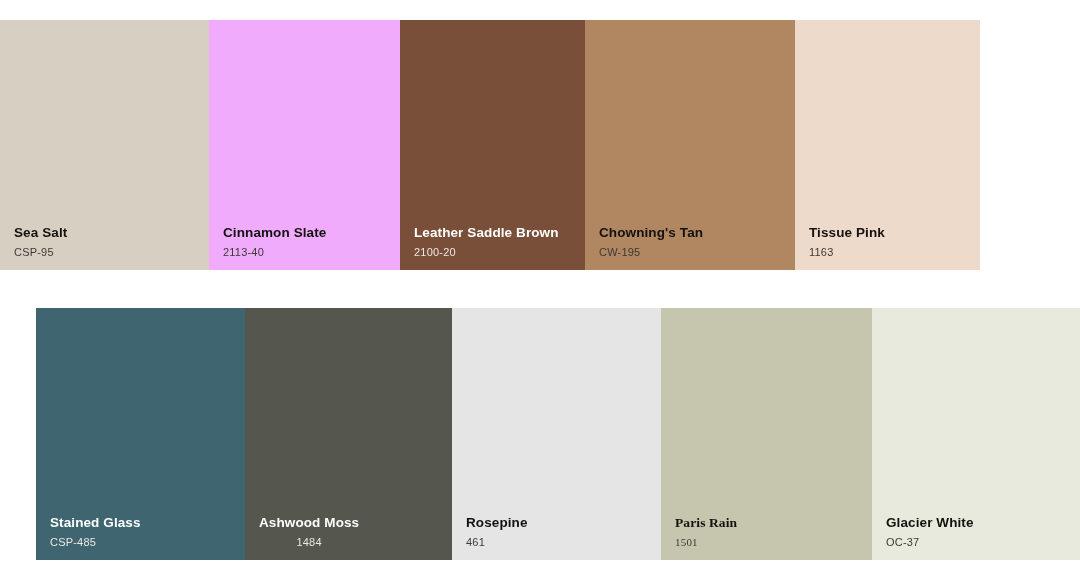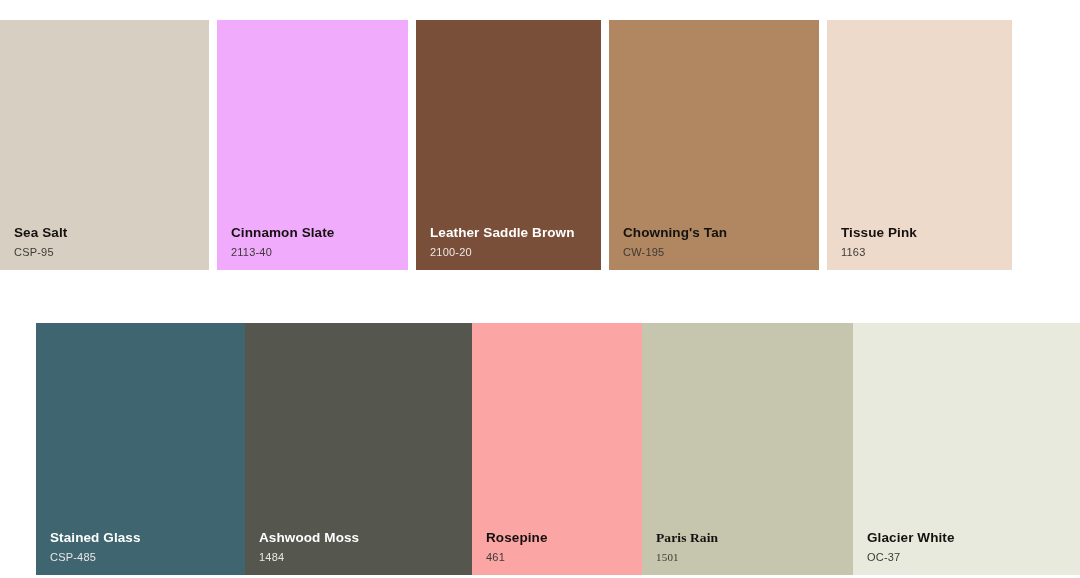--- a/index.html
+++ b/index.html
@@ -22,26 +22,25 @@
     display: flex;
     flex-direction: row;
     align-items: stretch;
   }
 
   #row-top {
     left: 0px;
     top: 20px;
     width: 1045px;
     height: 250px;
-    gap: 8px;
   }
 
   #row-bottom {
     left: 36px;
-    top: 323px;
+    top: 308px;
     width: 1044px;
     height: 252px;
   }
 
   .swatch {
     position: relative;
     height: 100%;
     box-sizing: border-box;
     flex: 0 0 auto;
   }
@@ -111,27 +110,27 @@
       </div>
     </div>
   </div>
 <div class="palette-row" id="row-bottom">
     <div class="swatch text-light" style="width: 209px; background: rgb(62, 101, 112);">
       <div class="swatch-caption">
         <span class="swatch-name">Stained Glass</span>
         <span class="swatch-code">CSP-485</span>
       </div>
     </div>
-    <div class="swatch text-light" style="width: 227px; background: rgb(85, 86, 78);">
+    <div class="swatch text-light" style="width: 207px; background: rgb(85, 86, 78); text-align: center;">
       <div class="swatch-caption">
         <span class="swatch-name">Ashwood Moss</span>
         <span class="swatch-code">1484</span>
       </div>
     </div>
-    <div class="swatch text-dark" style="width: 170px; background: #fca5a5;">
+    <div class="swatch text-dark" style="width: 209px; background: #e5e5e5;">
       <div class="swatch-caption">
         <span class="swatch-name">Rosepine</span>
         <span class="swatch-code">461</span>
       </div>
     </div>
     <div class="swatch text-dark" style="width: 211px; background: rgb(198, 197, 174); font-family: Liberation Serif, serif;">
       <div class="swatch-caption">
         <span class="swatch-name">Paris Rain</span>
         <span class="swatch-code">1501</span>
       </div>

